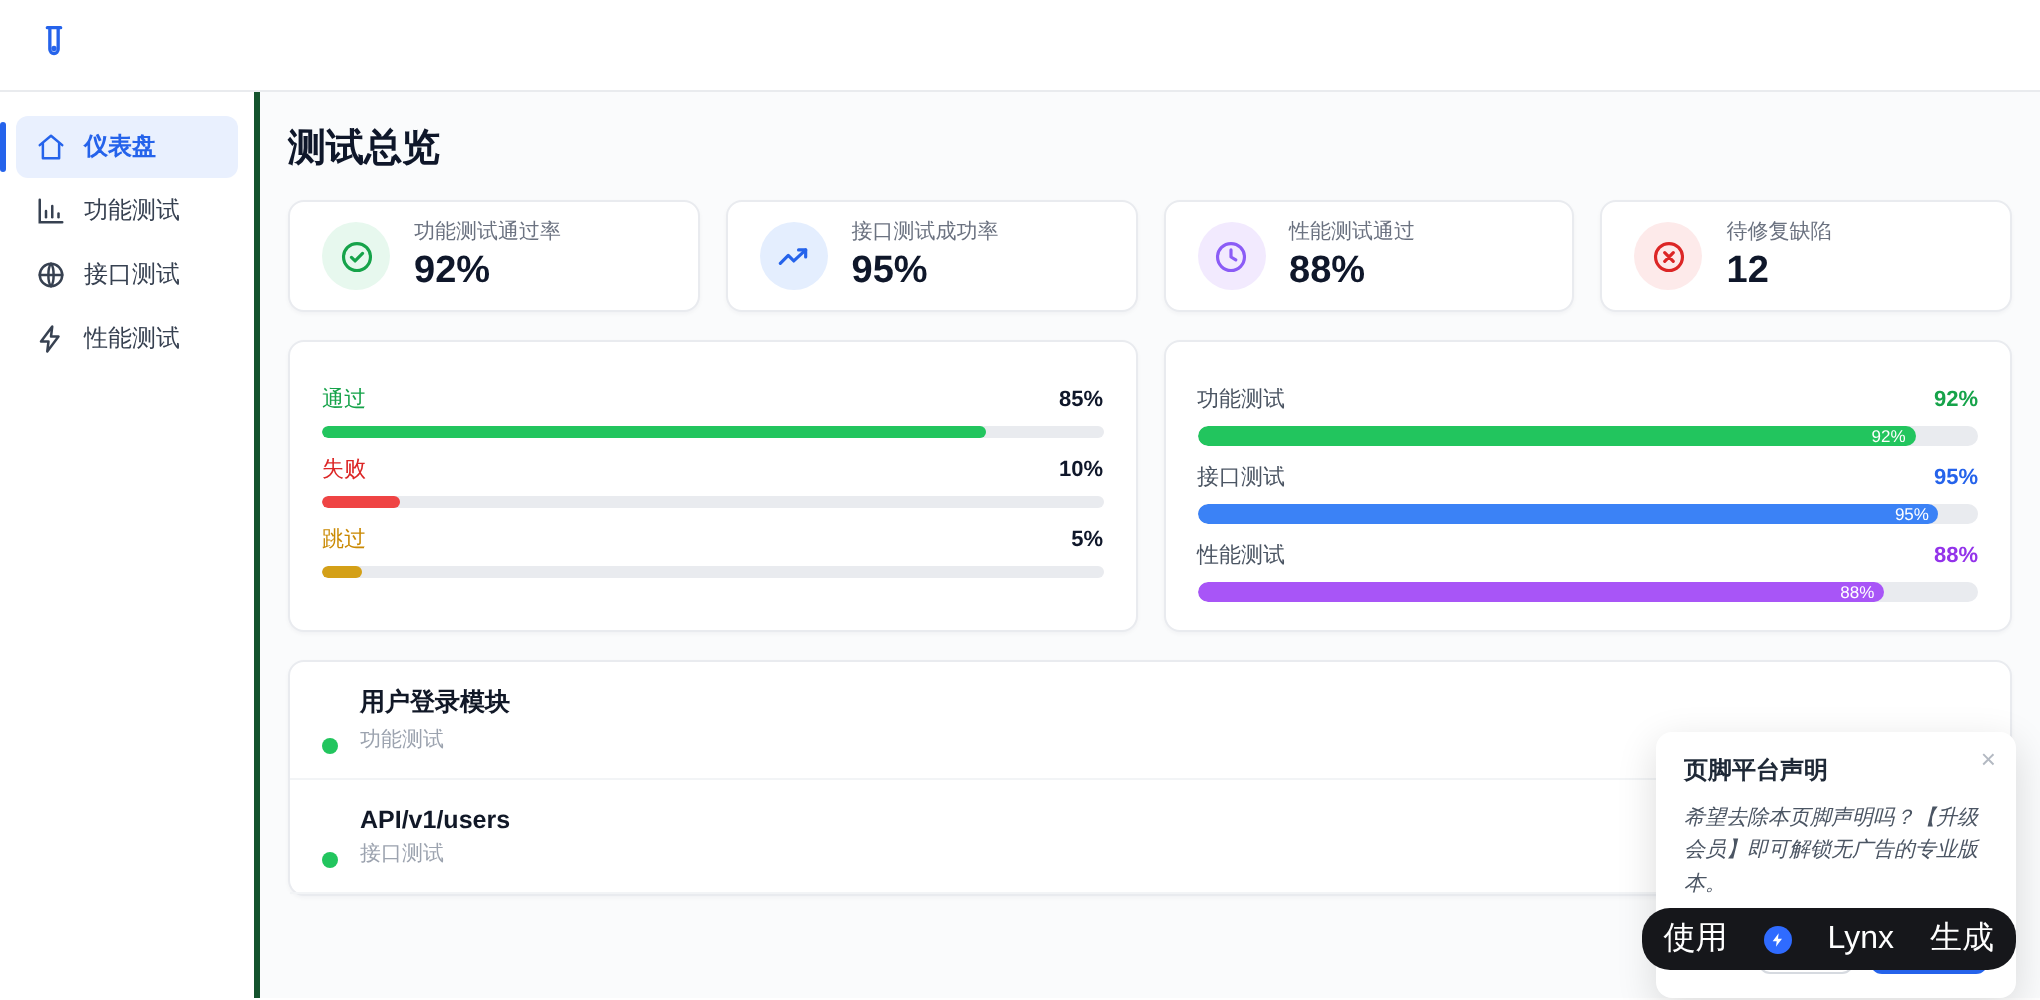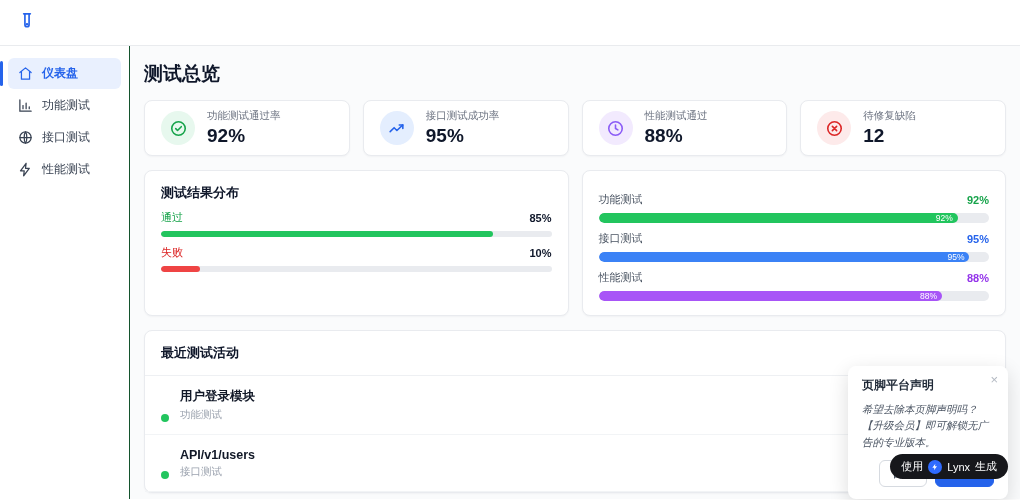--- a/index.html
+++ b/index.html
@@ -7,21 +7,21 @@
   body { font-family:"Liberation Sans","DejaVu Sans",sans-serif; background:#fff; position:relative; color:#111827; }
 
   
   .header { height:46px; display:flex; align-items:center; gap:10px; padding:0 15px; border-bottom:1px solid #e9ebee; background:#fff; }
   .logo-wrap { width:24px; height:28px; display:flex; align-items:center; justify-content:center; }
   .h-title { font-size:15px; font-weight:bold; color:#111827; line-height:1.2; }
   .h-sub { font-size:10px; color:#9ca3af; margin-top:2px; }
 
   
   .layout { display:flex; height:453px; }
-  .sidebar { width:130px; border-right:1px solid #14532d; background:#fff; padding:12px 8px; flex:none; }
+  .sidebar { width:130px; border-right:3px solid #14532d; background:#fff; padding:12px 8px; flex:none; }
   .side-item { position:relative; display:flex; align-items:center; gap:9px; height:31px; padding:0 10px; border-radius:6px; font-size:12px; color:#374151; cursor:pointer; margin-bottom:1px; }
   .side-item svg { flex:none; }
   .side-item.active { background:#e9f0fe; color:#2563eb; font-weight:bold; }
   .active-bar { position:absolute; left:-8px; top:3px; bottom:3px; width:3px; border-radius:2px; background:#2563eb; }
 
   .main { flex:1; background:#fafbfc; padding:15px 14px; overflow:hidden; }
   .page-title { font-size:19px; font-weight:bold; color:#0f172a; }
   .page-sub { font-size:11.5px; color:#6b7280; margin-top:5px; }
 
   
@@ -49,31 +49,31 @@
   .activity-header { padding:13px 16px; border-bottom:1px solid #eef0f3; font-size:13px; font-weight:bold; color:#0f172a; }
   .act-item { display:flex; align-items:flex-end; padding:12px 16px; border-bottom:1px solid #f2f4f6; }
   .dot { width:8px; height:8px; border-radius:50%; margin-right:11px; margin-top:5px; flex:none; }
   .act-name { font-size:12.5px; font-weight:600; color:#111827; }
   .act-type { font-size:10.5px; color:#9ca3af; margin-top:3px; min-height:12px; }
   .act-right { margin-left:auto; text-align:right; }
   .act-status { font-size:11.5px; font-weight:500; }
   .act-time { font-size:10px; color:#9ca3af; margin-top:3px; }
 
   
-  .popup { position:absolute; right:12px; top:366px; width:160px; background:#fff; border-radius:8px; box-shadow:0 6px 20px rgba(0,0,0,.14); padding:11px 14px 12px; z-index:20; }
+  .popup { position:absolute; right:12px; top:366px; width:180px; background:#fff; border-radius:8px; box-shadow:0 6px 20px rgba(0,0,0,.14); padding:11px 14px 12px; z-index:20; }
   .popup-title { font-size:12px; font-weight:bold; color:#1f2937; }
   .popup-close { position:absolute; top:7px; right:10px; font-size:13px; color:#b3b9c2; cursor:pointer; line-height:1; }
   .popup-body { font-size:10.5px; color:#4b5563; line-height:1.55; margin-top:7px;font-style:italic; }
   .popup-actions { display:flex; justify-content:flex-end; gap:8px; margin-top:10px; }
   .btn { font-size:11px; border-radius:6px; padding:5px 12px; cursor:pointer; font-family:inherit; }
   .btn-dismiss { background:#fff; border:1px solid #d6dae0; color:#374151; }
   .btn-upgrade { background:#2563eb; border:1px solid #2563eb; color:#fff; }
 
   
-  .lynx-badge { position:absolute; right:12px; top:454px; background:#16171b; border-radius:14px; padding:5px 11px; display:flex; align-items:center; gap:5px; color:#fff; font-size:11px; z-index:25; cursor:pointer; }
+  .lynx-badge { position:absolute; right:12px; top:454px; background:#16171b; border-radius:14px; padding:5px 11px; display:flex; align-items:center; gap:18px; color:#fff; font-size:16px; z-index:25; cursor:pointer; }
   .lynx-logo { width:14px; height:14px; border-radius:50%; background:#2f6bff; display:flex; align-items:center; justify-content:center; flex:none; }
   .lynx-brand { font-weight:normal; }
 </style>
 </head>
 <body>
 
 <div class="header">
   <div class="logo-wrap">
     <svg width="20" height="24" viewBox="0 0 24 28" fill="none" stroke="#2563eb" stroke-width="2" stroke-linecap="round">
       <path d="M8 3h8"></path>
@@ -168,37 +168,45 @@
         </div>
         <div>
           <div class="stat-label">待修复缺陷</div>
           <div class="stat-value">12</div>
         </div>
       </div>
     </div>
 
     <div class="panels">
       <div class="panel">
-        <div class="panel-title">测试结果分布</div>
         <div>
           <div class="bar-head">
             <span style="color: rgb(22, 163, 74);">通过</span>
             <span class="val">85%</span>
           </div>
           <div class="track">
               <div class="fill" style="width: 85%; background: rgb(34, 197, 94);"></div>
             </div>
         </div>
         <div>
           <div class="bar-head">
             <span style="color: rgb(220, 38, 38); text-align: right;">失败</span>
             <span class="val">10%</span>
           </div>
           <div class="track">
               <div class="fill" style="width: 10%; background: rgb(239, 68, 68);"></div>
+            </div>
+        </div>
+        <div>
+          <div class="bar-head">
+            <span style="color: rgb(202, 138, 4);">跳过</span>
+            <span class="val">5%</span>
+          </div>
+          <div class="track">
+              <div class="fill" style="width: 5%; background: rgb(212, 160, 23);"></div>
             </div>
         </div>
       </div>
 
       <div class="panel">
         <div>
           <div class="bar-head type-head">
             <span class="t-label">功能测试</span>
             <span class="t-val" style="color: rgb(22, 163, 74);">92%</span>
           </div>
@@ -227,21 +235,20 @@
           <div class="track2">
               <div class="fill2" style="width: 88%; background: rgb(168, 85, 247);">
                 <span>88%</span>
               </div>
             </div>
         </div>
       </div>
     </div>
 
     <div class="activity">
-      <div class="activity-header">最近测试活动</div>
       <div class="act-item">
         <span class="dot" style="background: rgb(34, 197, 94);"></span>
         <div>
           <div class="act-name">用户登录模块</div>
           <div class="act-type">功能测试</div>
         </div>
         <div class="act-right">
           <div class="act-status"></div>
           <div class="act-time"></div>
         </div>

